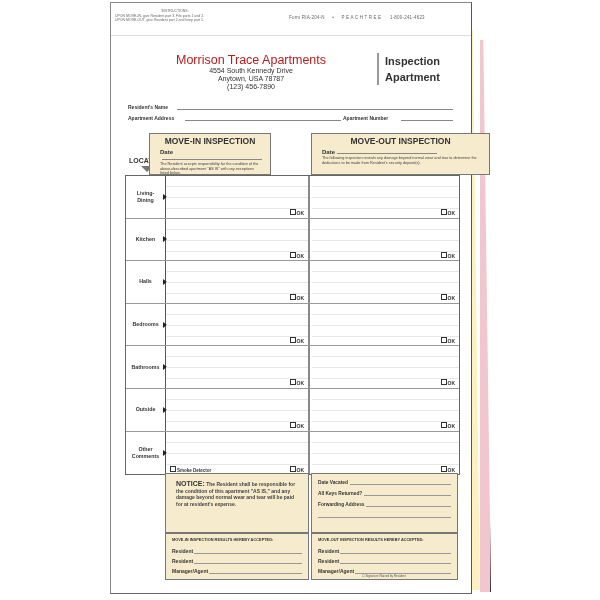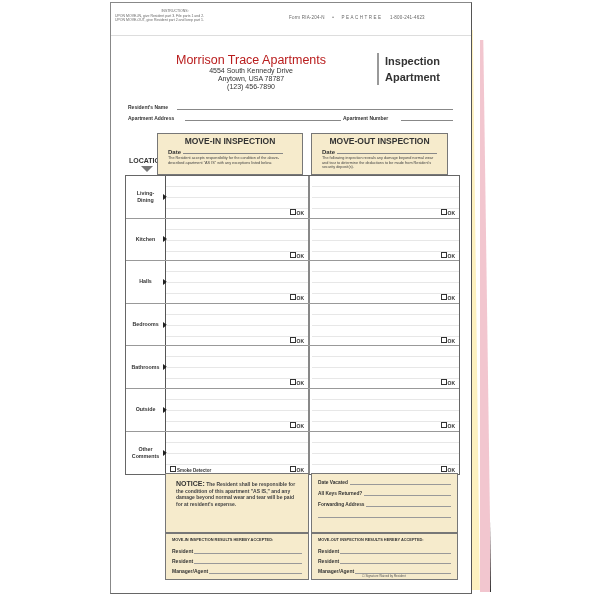--- a/index.html
+++ b/index.html
@@ -95,26 +95,26 @@
   <div class="uline" style="left:66px;top:106px;width:276px"></div>
   <div class="field" style="left:17px;top:112px">Apartment Address</div>
   <div class="uline" style="left:74px;top:117px;width:156px"></div>
   <div class="field" style="left:232px;top:112px">Apartment Number</div>
   <div class="uline" style="left:290px;top:117px;width:52px"></div>
 
   <div class="loc-head">LOCATION</div>
   <div class="loc-arrow"></div>
 
   <div class="grid">
-    <div class="hdr" style="left:32px;width:146px">
+    <div class="hdr" style="left:24px;width:122px">
       <div class="t">MOVE-IN INSPECTION</div>
       <div class="d"><span>Date</span><span class="u"></span></div>
       <div class="p">The Resident accepts responsibility for the condition of the above-described apartment "AS IS" with any exceptions listed below.</div>
     </div>
-    <div class="hdr" style="left:186px;width:137px">
+    <div class="hdr" style="left:186px;width:179px">
       <div class="t">MOVE-OUT INSPECTION</div>
       <div class="d"><span>Date</span><span class="u"></span></div>
       <div class="p">The following inspection reveals any damage beyond normal wear and tear to determine the deductions to be made from Resident's security deposit(s).</div>
     </div>
 
     <div class="rows" style="height:300px">
       <div class="row">
         <div class="lbl">
             <span style="white-space:pre-line">Living-
 Dining</span>

